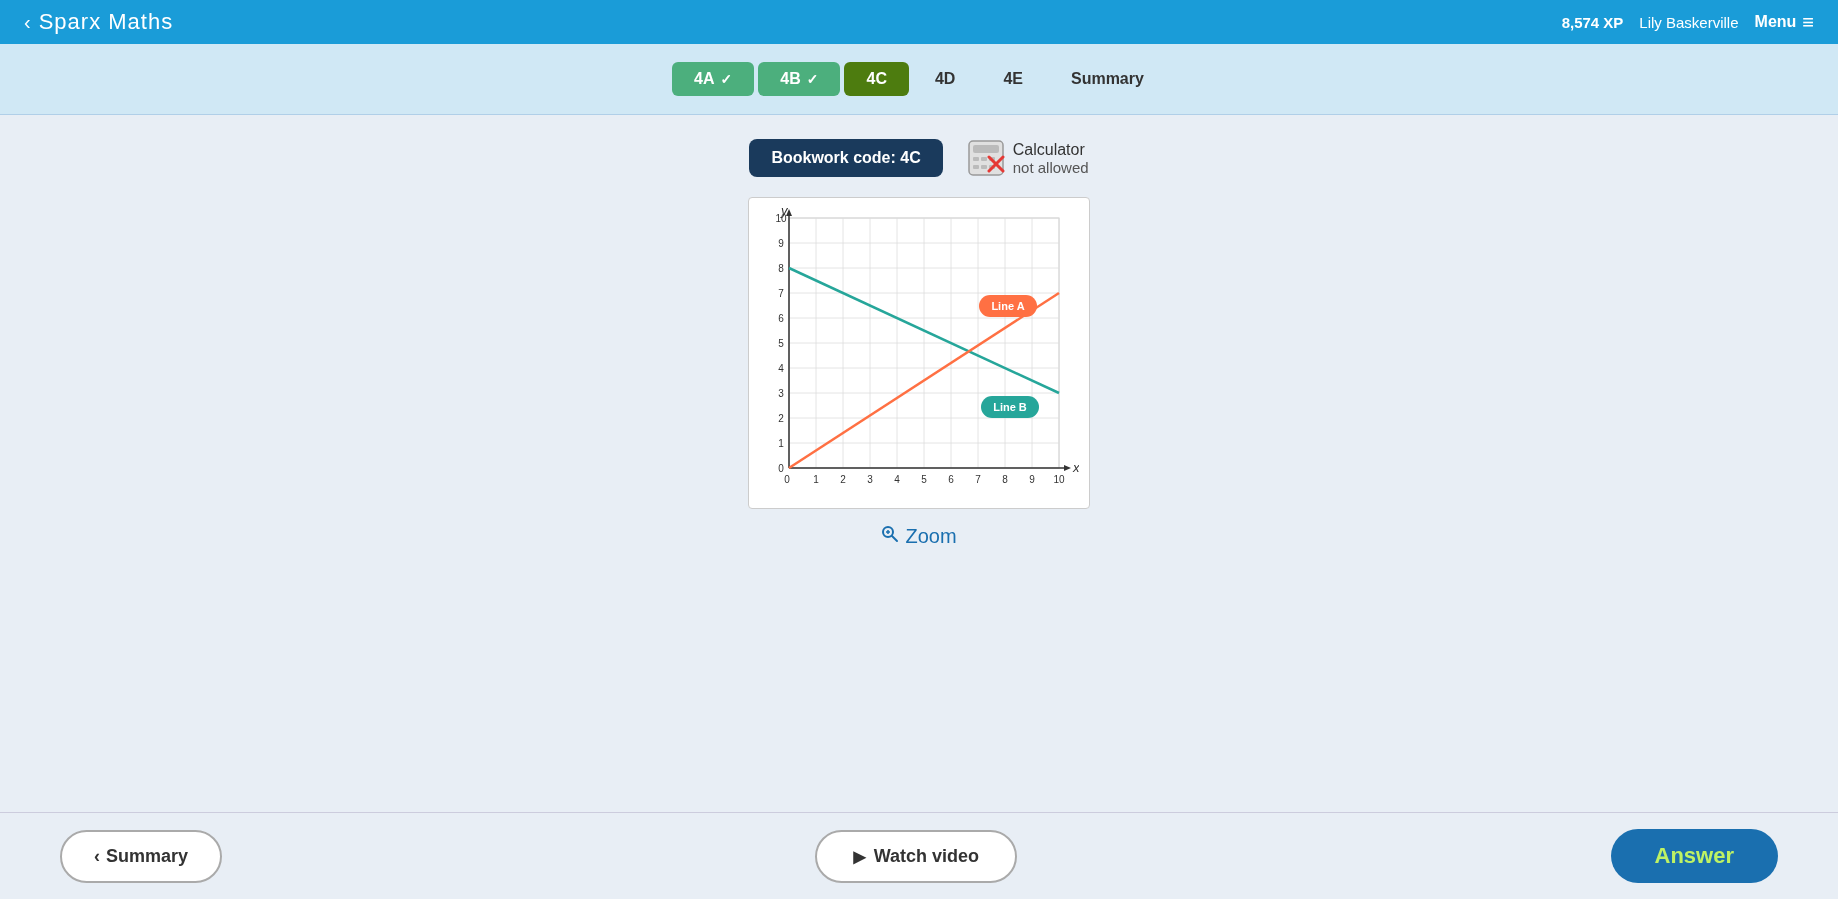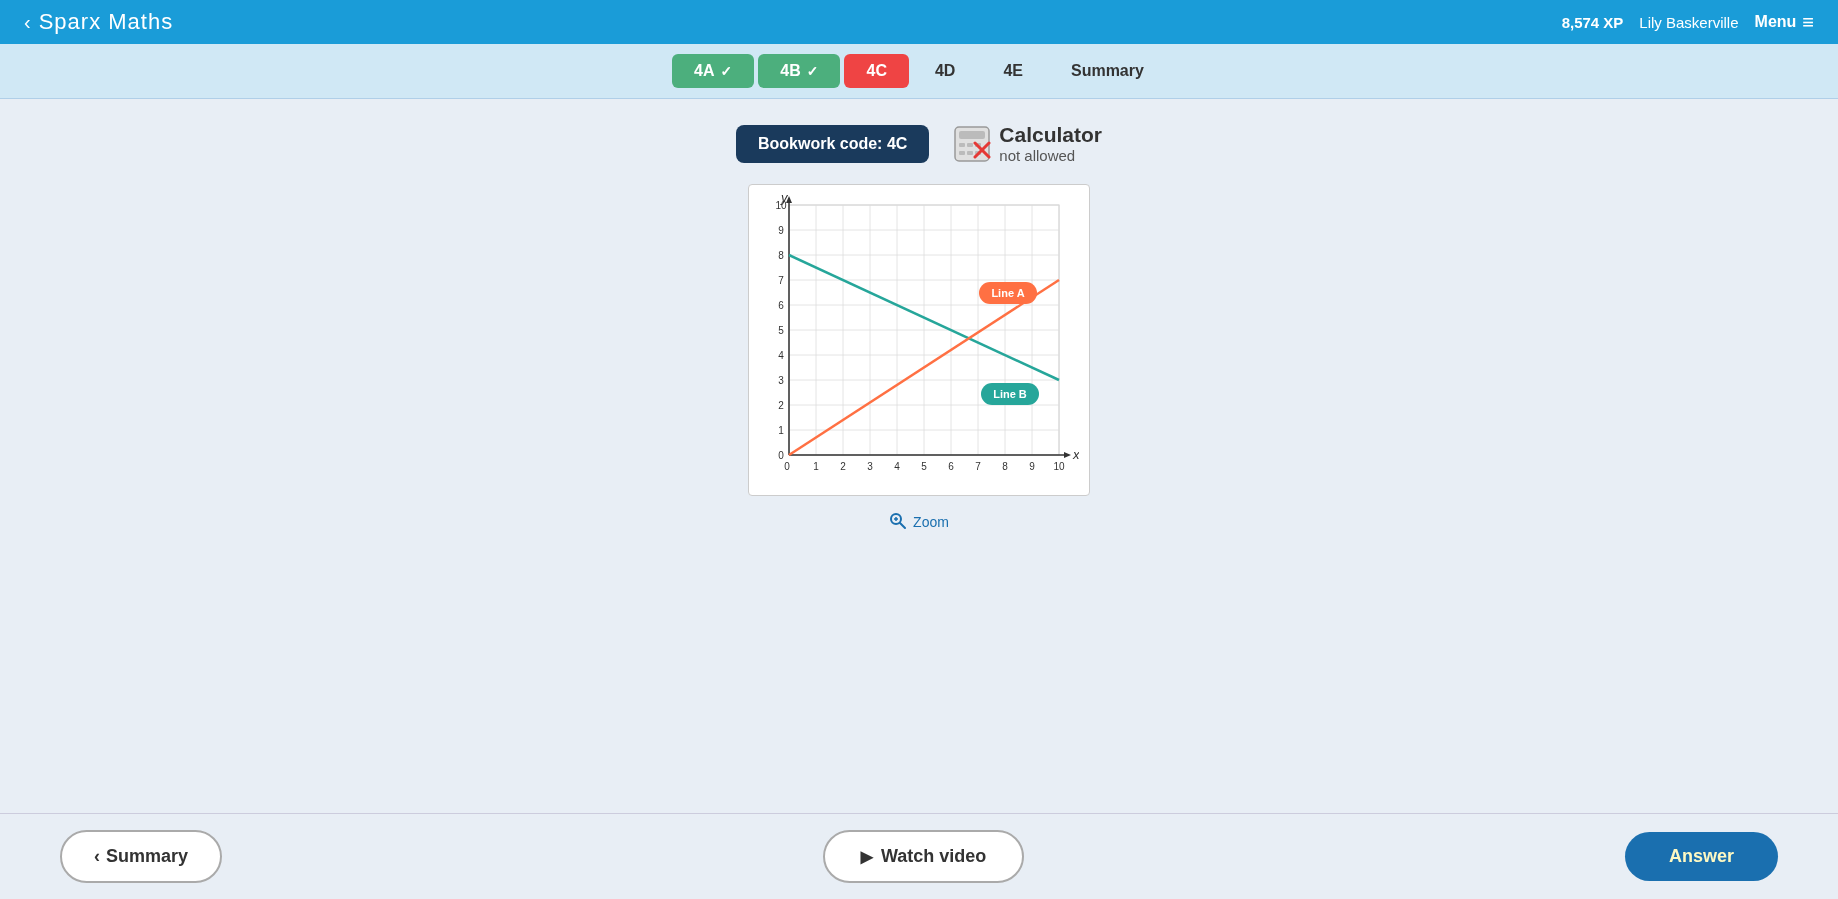--- a/index.html
+++ b/index.html
@@ -52,42 +52,42 @@
       font-weight: 600;
     }
     .hamburger { font-size: 20px; }
 
     .tab-bar {
       background: #d0e8f5;
       display: flex;
       align-items: center;
       justify-content: center;
       gap: 4px;
-      padding: 10px 0;
+      padding: 18px 0;
       border-bottom: 1px solid #b0cfe8;
     }
     .tab {
       padding: 8px 22px;
       border-radius: 6px;
       font-size: 16px;
       font-weight: 600;
       cursor: pointer;
       display: flex;
       align-items: center;
       gap: 6px;
       background: transparent;
       border: none;
       color: #333;
     }
     .tab.completed {
       background: #4caf7d;
       color: white;
     }
     .tab.active {
-      background: #ef4444;
+      background: #4d7c0f;
       color: white;
     }
     .tab .check { font-size: 14px; }
 
     .main-content {
       display: flex;
       flex-direction: column;
       align-items: center;
       padding: 24px 20px 10px;
       min-height: 760px;
@@ -128,23 +128,23 @@
       background: white;
       border: 1px solid #ccc;
       border-radius: 4px;
       padding: 10px;
       margin-bottom: 16px;
       position: relative;
     }
 
     .zoom-btn {
       display: flex;
-      align-items: flex-end;
+      align-items: flex-start;
       gap: 6px;
-      font-size: 14px;
+      font-size: 20px;
       color: #1a6faf;
       cursor: pointer;
       margin-bottom: 10px;
       font-weight: 500;
     }
 
     .bottom-bar {
       position: fixed;
       bottom: 0;
       left: 0;
@@ -180,24 +180,24 @@
       display: flex;
       align-items: center;
       gap: 8px;
       color: #333;
     }
     .answer-btn {
       background: #1a6faf;
       border: none;
       border-radius: 50px;
       padding: 14px 44px;
-      font-size: 18px;
+      font-size: 22px;
       font-weight: 700;
       cursor: pointer;
-      color: #fef9c3;
+      color: #bef264;
     }
 
     
     .graph-svg {
       display: block;
     }
   </style>
 </head>
 <body>
 
@@ -252,21 +252,21 @@
         <rect x="14" y="18" width="6" height="4" rx="1" fill="#bbb"></rect>
         <rect x="22" y="18" width="6" height="4" rx="1" fill="#bbb"></rect>
         <rect x="6" y="26" width="6" height="4" rx="1" fill="#bbb"></rect>
         <rect x="14" y="26" width="6" height="4" rx="1" fill="#bbb"></rect>
         <rect x="22" y="26" width="6" height="4" rx="1" fill="#bbb"></rect>
 
         <line x1="22" y1="18" x2="36" y2="32" stroke="#e53935" stroke-width="3" stroke-linecap="round"></line>
         <line x1="36" y1="18" x2="22" y2="32" stroke="#e53935" stroke-width="3" stroke-linecap="round"></line>
       </svg>
       <div>
-        <div style="font-weight:700;font-size:21px;">Calculator</div>
+        <div style="font-weight:400;font-size:16px;">Calculator</div>
         <div style="font-size:15px;color:#555;">not allowed</div>
       </div>
     </div>
   </div>
 
 
   <div class="graph-container">
     <svg class="graph-svg" width="320" height="290" viewBox="0 0 320 290">
 
       <rect x="30" y="10" width="270" height="250" fill="white" stroke="#ccc"></rect>

